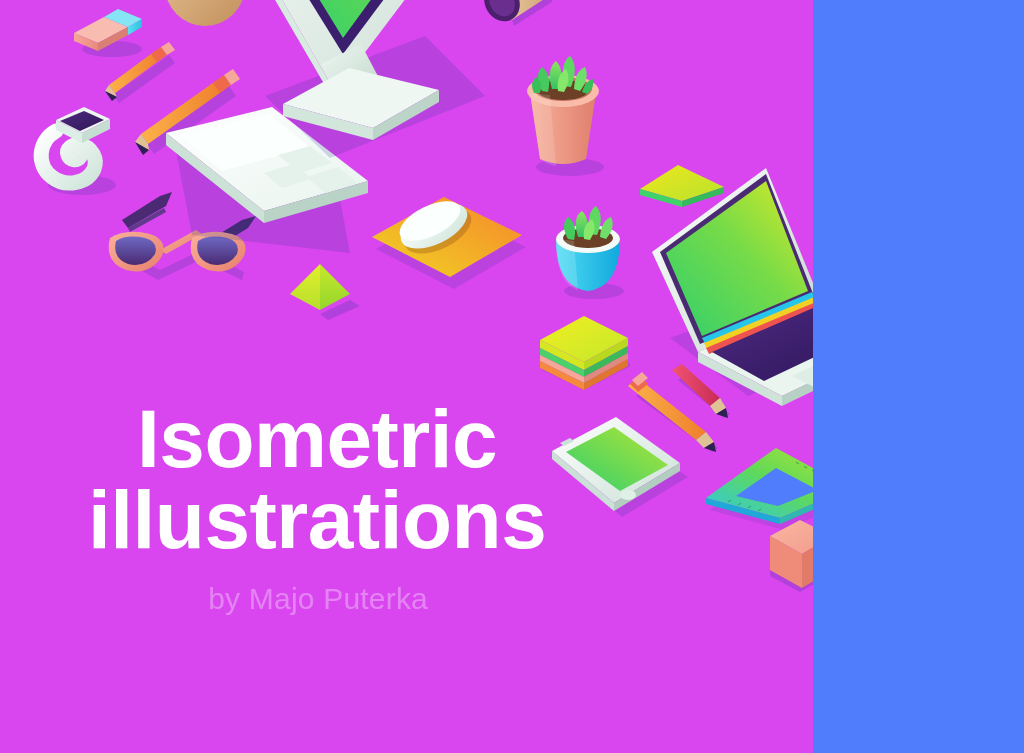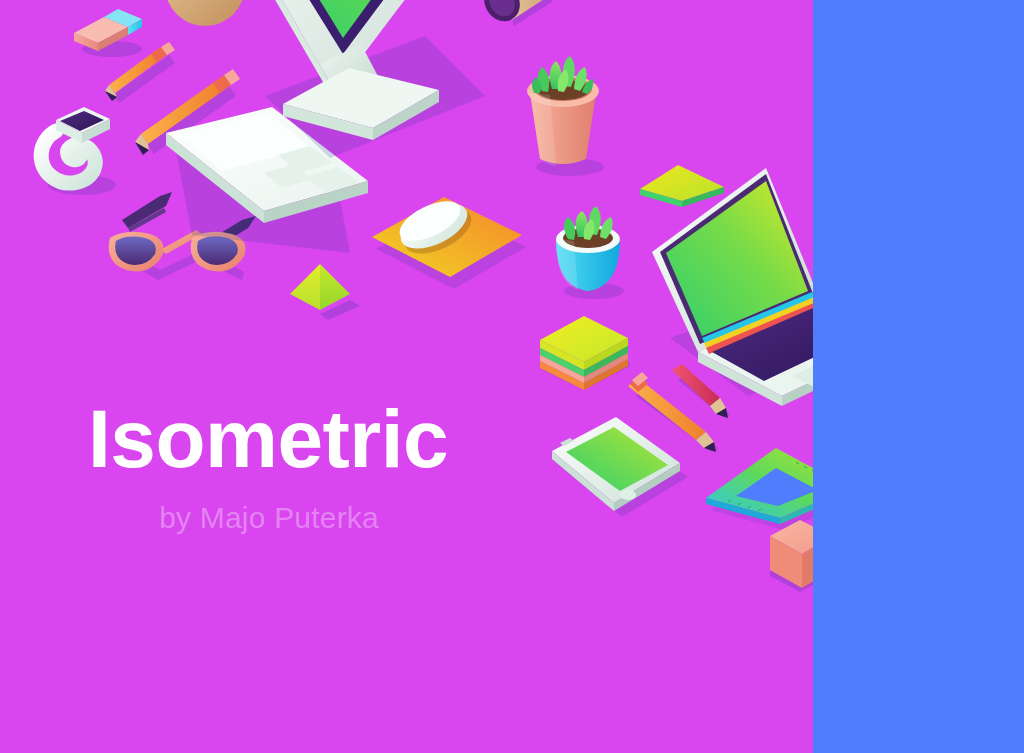--- a/index.html
+++ b/index.html
@@ -605,16 +605,17 @@
       </defs>
       <path d="M16 58 L46 74 L78 56 L78 62 L46 80 L16 64 Z" fill="rgba(40,50,150,0.22)"></path>
       <path d="M16 24 L46 8 L78 24 L48 42 Z" fill="url(#gCubeT)"></path>
       <path d="M16 24 L48 42 L48 76 L16 58 Z" fill="#ef8c79"></path>
       <path d="M48 42 L78 24 L78 58 L48 76 Z" fill="#e17a68"></path>
     </svg>
   </div>
 
   <div class="text-block">
     <div class="title">Isometric</div>
+    <div class="title">illustrations</div>
     <div class="subtitle">by Majo Puterka</div>
   </div>
 
 </div>
 
 </body></html>

